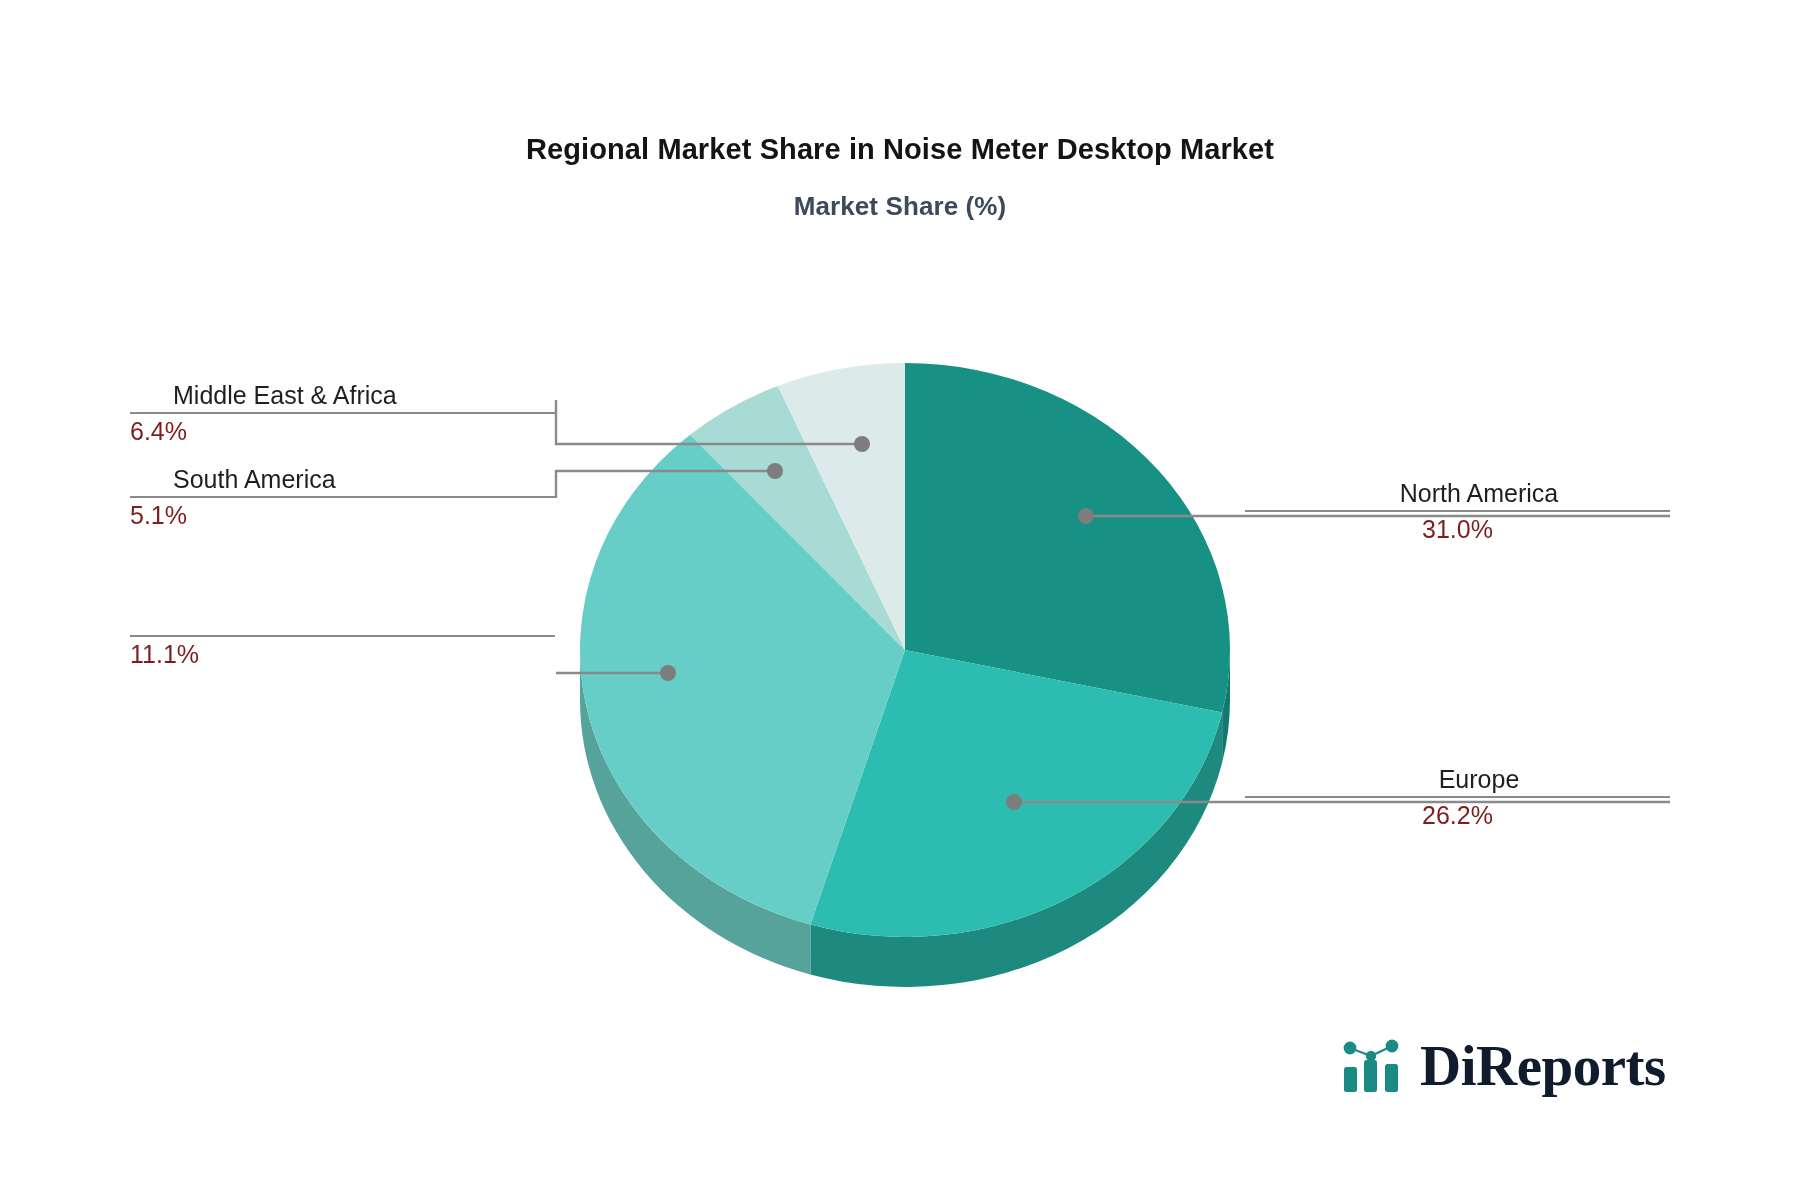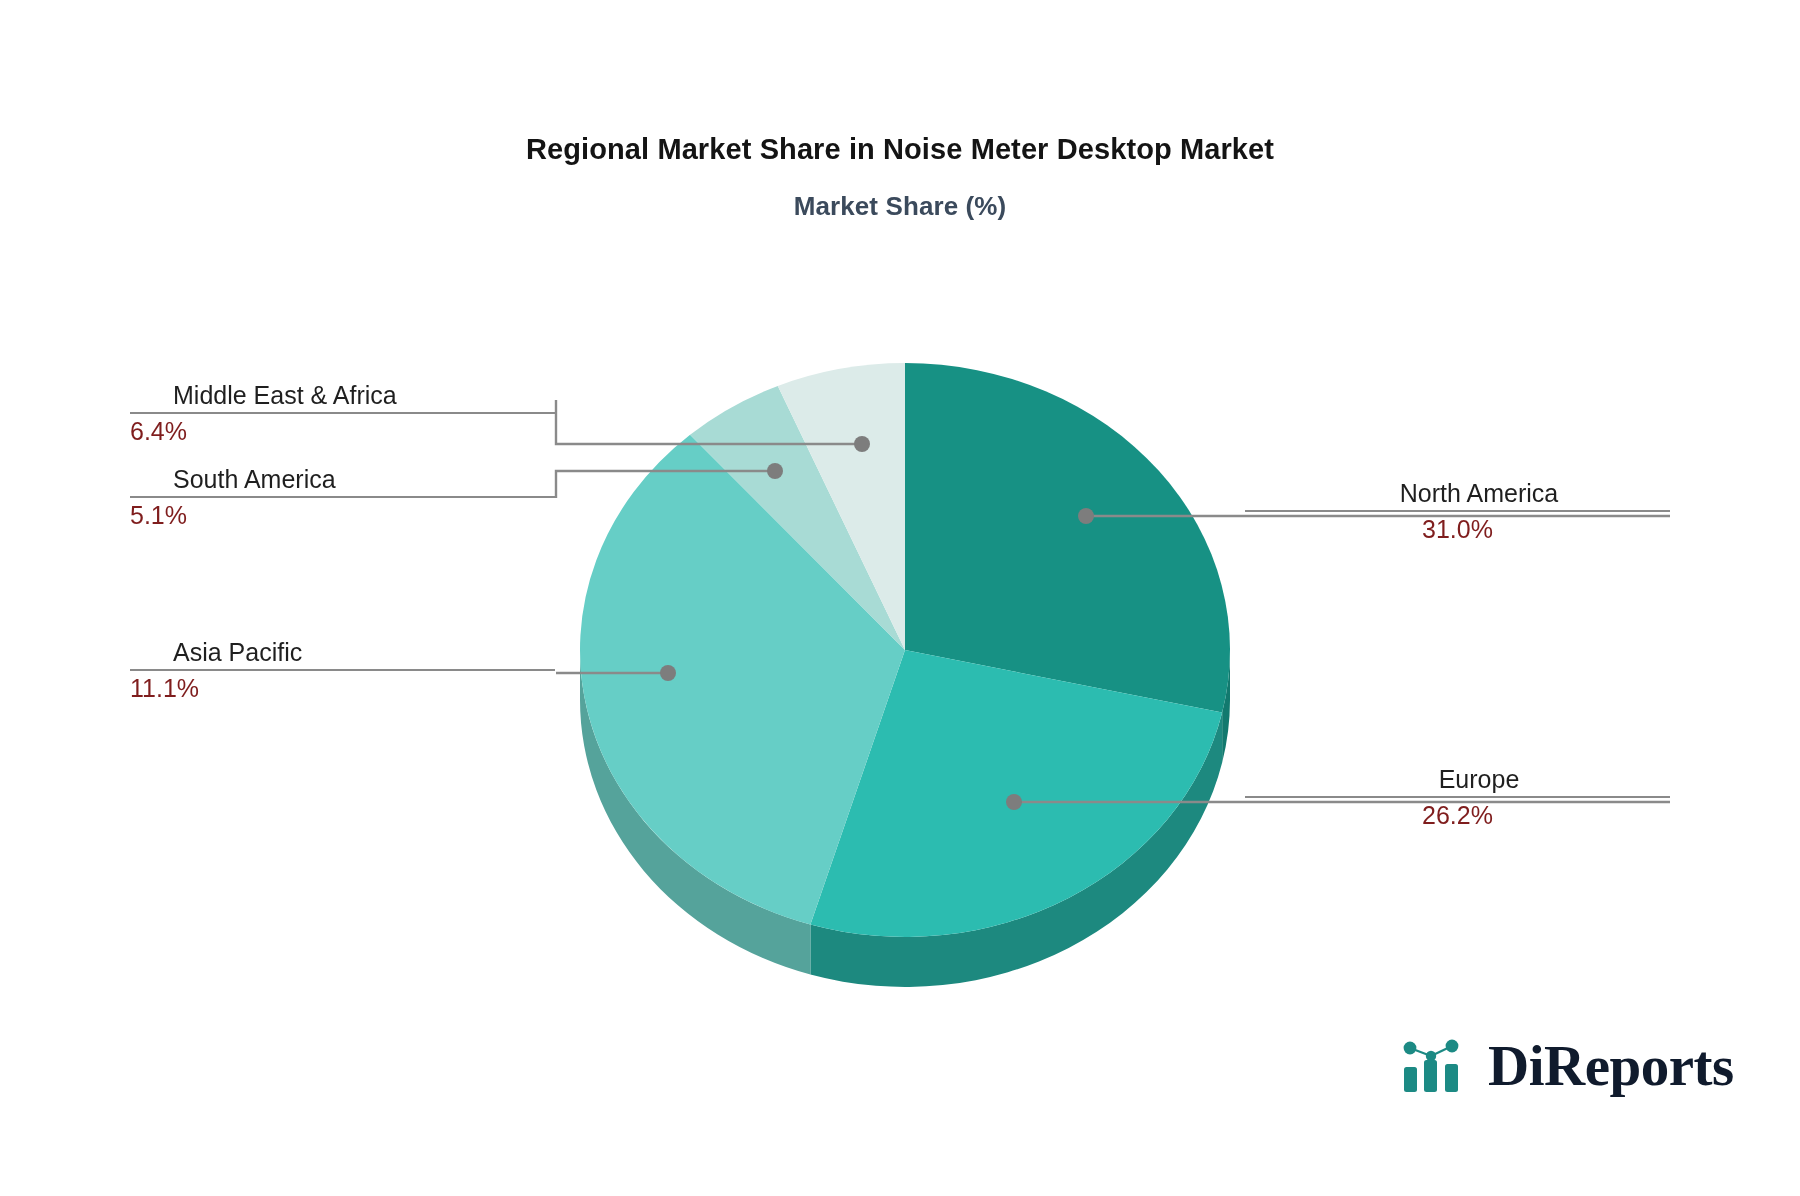--- a/index.html
+++ b/index.html
@@ -84,26 +84,26 @@
   
   #callout-mea        { left: 130px;  top: 378px;  width: 425px; }
   #callout-sa         { left: 130px;  top: 462px;  width: 425px; }
   #callout-ap         { left: 130px;  top: 635px;  width: 425px; }
   #callout-na         { left: 1245px; top: 476px;  width: 425px; }
   #callout-eu         { left: 1245px; top: 762px;  width: 425px; }
 
   
   #logo {
     position: absolute;
-    left: 1400px;
+    left: 1340px;
     top: 1031px;
     height: 70px;
     display: flex;
     align-items: center;
-    gap: 24px;
+    gap: 16px;
   }
   #logo-mark { display:block; }
   #logo-text {
     font-family: "Liberation Serif", serif;
     font-size: 57px;
     font-weight: bold;
     color: #101b2d;
     line-height: 60px;
     letter-spacing: -0.5px;
   }
@@ -160,21 +160,20 @@
     <div class="cval">6.4%</div>
   </div>
 
   <div class="callout left" id="callout-sa">
     <div class="cname">South America</div>
     <div class="crule"></div>
     <div class="cval">5.1%</div>
   </div>
 
   <div class="callout left" id="callout-ap">
-    <div class="cname">Asia Pacific</div>
     <div class="crule"></div>
     <div class="cval">11.1%</div>
   </div>
 
   <div class="callout right" id="callout-na">
     <div class="cname">North America</div>
     <div class="crule"></div>
     <div class="cval">31.0%</div>
   </div>
 

